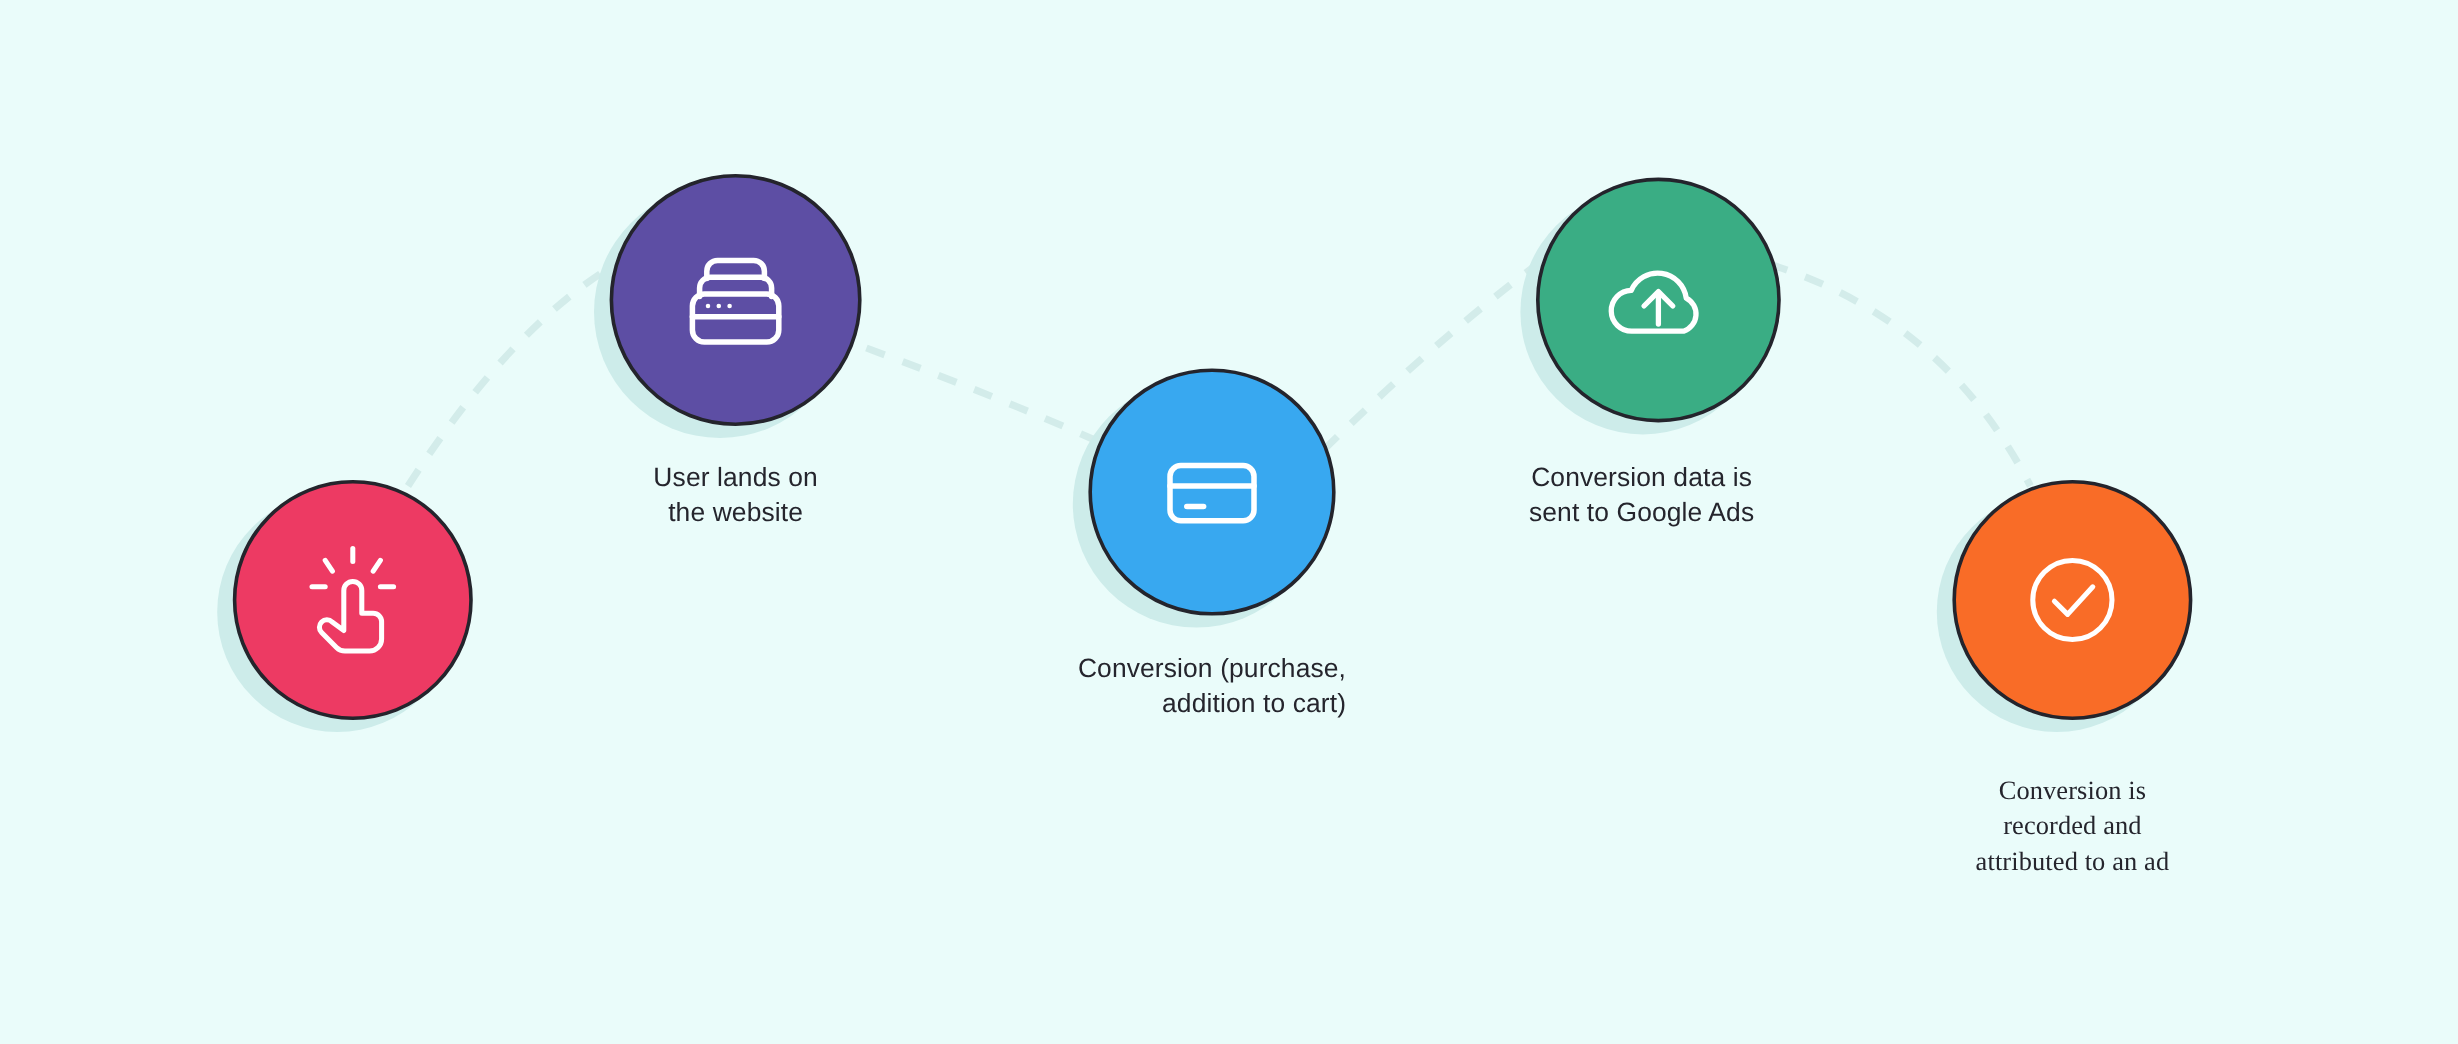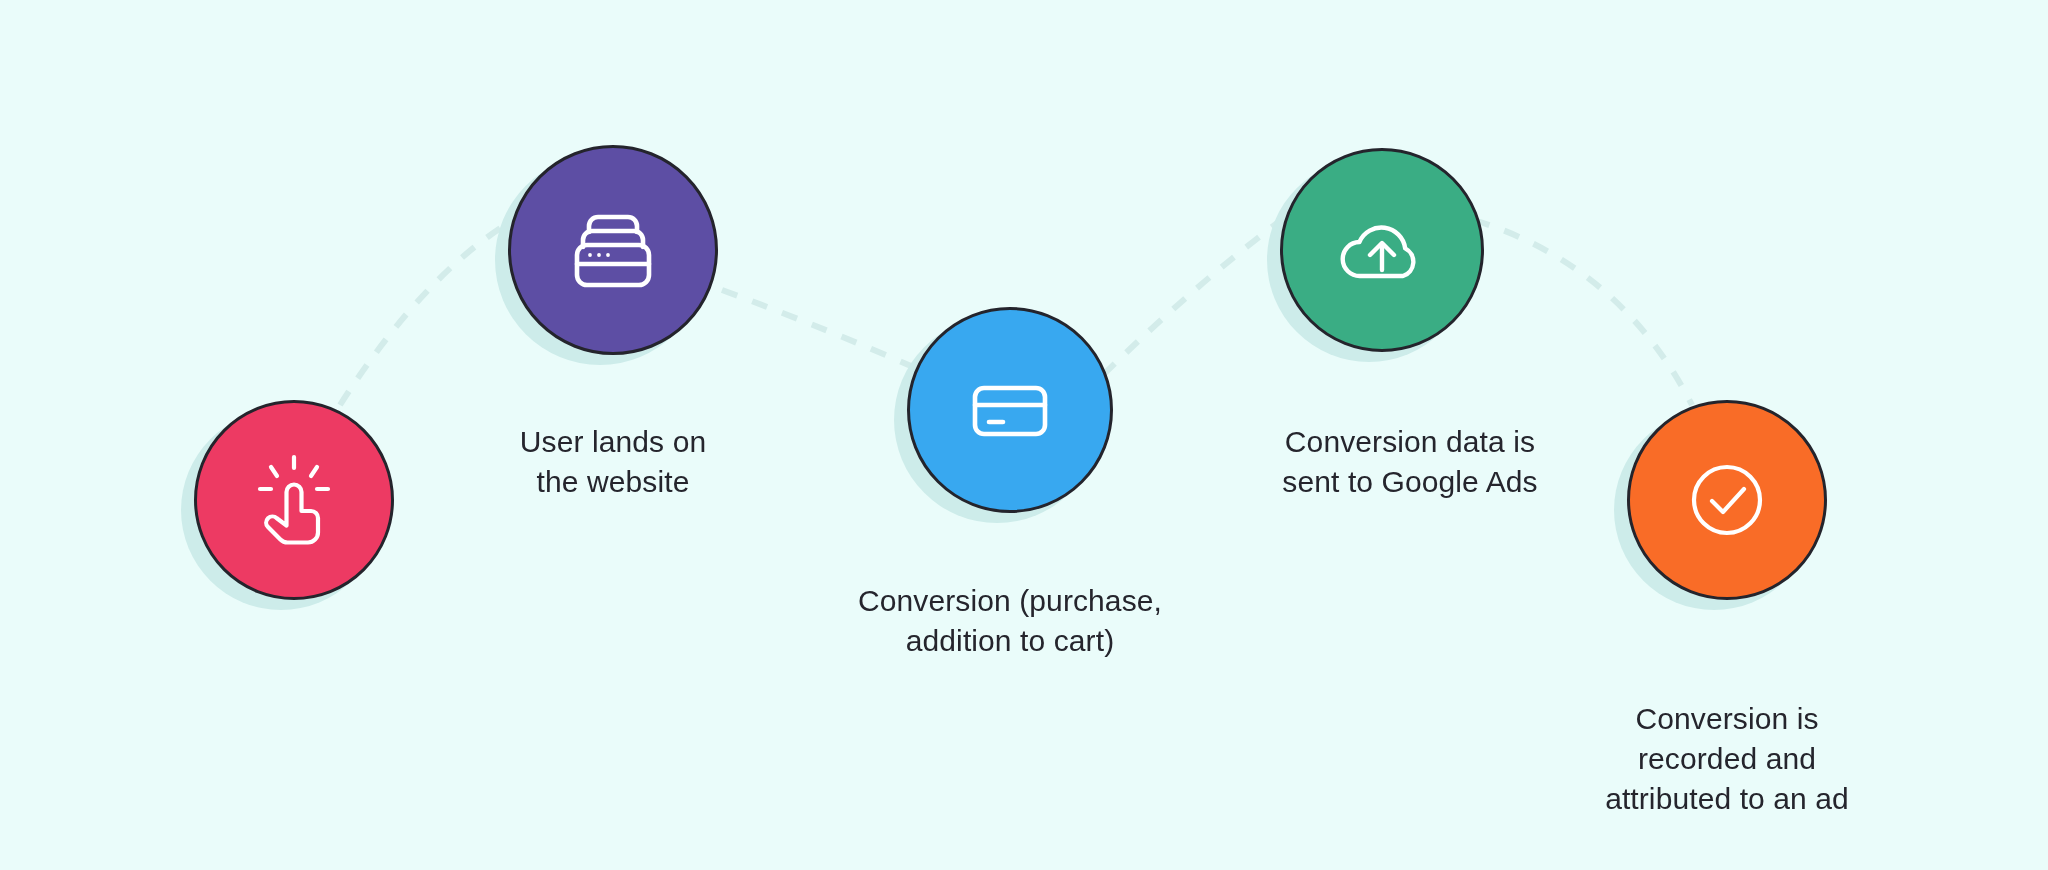--- a/index.html
+++ b/index.html
@@ -59,26 +59,25 @@
   }
   .circle svg {
     display: block;
     overflow: visible;
   }
   .caption {
     position: absolute;
     transform: translate(-50%, 0);
     text-align: center;
     color: #25252d;
-    font-size: 30px;
+    font-size: 22px;
     line-height: 1.33;
     font-family: "Liberation Sans", sans-serif;
     white-space: pre-line;
     letter-spacing: 0.1px;
-    margin-top: 39px;
   }
 </style>
 </head>
 <body>
 
 <div id="stage">
 
   <svg class="connectors" viewBox="0 0 2048 870" width="2048" height="870">
     <path d="M 340 405 Q 420 280 505 225" fill="none" stroke="#d3ecea" stroke-width="6" stroke-dasharray="16 16" stroke-linecap="butt"></path>
     <path d="M 722 290 Q 830 330 920 370" fill="none" stroke="#d3ecea" stroke-width="6" stroke-dasharray="16 16" stroke-linecap="butt"></path>
@@ -134,51 +133,51 @@
         <span>
           <svg width="92" height="92" viewBox="0 0 92 92" fill="none" stroke="#ffffff" stroke-width="4.6" stroke-linecap="round" stroke-linejoin="round">
             <rect x="11" y="24" width="70" height="46" rx="9"></rect>
             <line x1="11" y1="41" x2="81" y2="41"></line>
             <line x1="25" y1="58" x2="39" y2="58"></line>
           </svg>
         </span>
       </div>
     </div>
   </div>
-  <div class="caption" style="left:1010px; top:542px;">Conversion (purchase,
+  <div class="caption" style="left:1010px; top:542px;text-align:right;">Conversion (purchase,
 addition to cart)</div>
 
   <div class="node" style="left:1382px; top:250px;">
     <div class="circle-wrap" style="width:204px;height:204px;">
       <div class="shadow"></div>
       <div class="circle" style="width:204px;height:204px;background:#3aad84;">
         <span>
           <svg width="100" height="100" viewBox="0 0 100 100" fill="none" stroke="#ffffff" stroke-width="4.4" stroke-linecap="round" stroke-linejoin="round">
             <path d="M28 76 a17 17 0 0 1 -0.6 -34 a24 24 0 0 1 45.8 6.4
                      a15 15 0 0 1 -2.2 27.6 z"></path>
             <line x1="50" y1="70" x2="50" y2="44"></line>
             <polyline points="38,55 50,43 62,55"></polyline>
           </svg>
         </span>
       </div>
     </div>
   </div>
-  <div class="caption" style="left:1410px; top:383px;">Conversion data is
+  <div class="caption" style="left:1368px; top:383px;">Conversion data is
 sent to Google Ads</div>
 
   <div class="node" style="left:1727px; top:500px;">
     <div class="circle-wrap" style="width:200px;height:200px;">
       <div class="shadow"></div>
       <div class="circle" style="width:200px;height:200px;background:#f96c27;">
         <span>
           <svg width="96" height="96" viewBox="0 0 96 96" fill="none" stroke="#ffffff" stroke-width="4.2" stroke-linecap="round" stroke-linejoin="round">
             <circle cx="48" cy="48" r="33"></circle>
             <polyline points="33,49 44,60 65,37"></polyline>
           </svg>
         </span>
       </div>
     </div>
   </div>
-  <div class="caption" style="left:1727px; top:660px;">Conversion is
+  <div class="caption" style="left:1727px; top:644px;font-family:Liberation Serif, serif;">Conversion is
 recorded and
 attributed to an ad</div>
 
 </div>
 
 </body></html>

